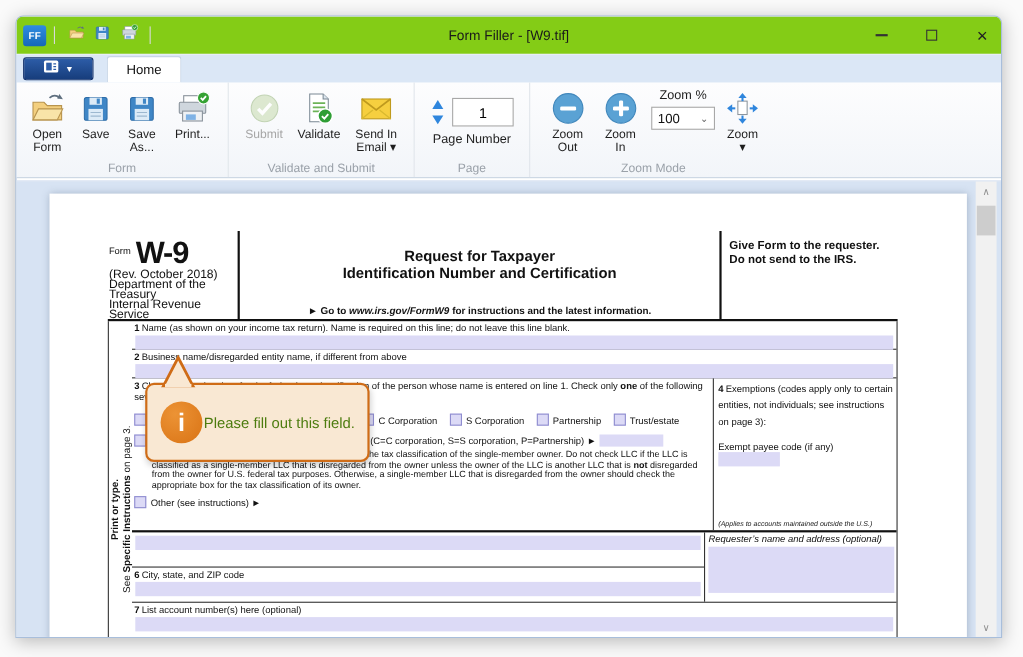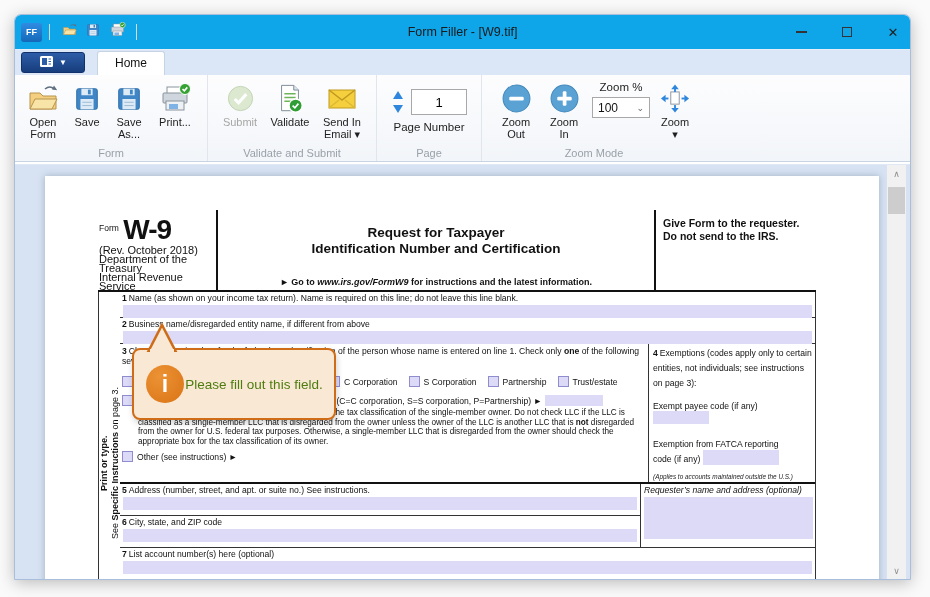--- a/index.html
+++ b/index.html
@@ -3,21 +3,21 @@
 <meta charset="utf-8">
 <style>
   * { margin:0; padding:0; box-sizing:border-box; }
   html,body { width:930px; height:597px; background:#fafafa; font-family:"Liberation Sans", sans-serif; overflow:hidden; }
 
   .window { position:absolute; left:14px; top:14px; width:897px; height:566px;
     background:#fff; border:1px solid #a8bedb; border-radius:7px 7px 0 0;
     box-shadow:0 3px 16px rgba(0,0,0,.25); overflow:hidden; }
 
   
-  .titlebar { position:relative; height:34px; background:#0ea5e9; display:flex; align-items:center; padding-left:6px; }
+  .titlebar { position:relative; height:34px; background:#84cc16; display:flex; align-items:center; padding-left:6px; }
   .app-logo { width:21px; height:19px; border-radius:3px; background:linear-gradient(#2f8ce2,#1568b8);
     color:#fff; font-size:9px; font-weight:bold; display:flex; align-items:center; justify-content:center; }
   .qat-sep { width:1px; height:16px; background:#d9d9d9; margin:0 7px; }
   .qat-btn { width:20px; height:20px; display:flex; align-items:center; justify-content:center; margin:0 2px; }
   .win-title { position:absolute; left:0; right:0; text-align:center; font-size:12.5px; color:#1a1a1a; pointer-events:none; }
   .win-controls { position:absolute; right:10px; top:0; height:34px; display:flex; align-items:center; gap:32px; }
   .wc { width:14px; height:14px; display:flex; align-items:center; justify-content:center; color:#222; }
   .wc-min i { display:block; width:11px; height:1.4px; background:#333; }
   .wc-max i { display:block; width:10px; height:10px; border:1.4px solid #333; }
   .wc-close { font-size:13px; }
@@ -439,33 +439,27 @@
                   <span class="cbox"></span>
                   <span>Other (see instructions) ►</span>
                 </div>
               </div>
               <div class="r34-right">
                 <div class="l4p"><span class="num">4</span><span>Exemptions (codes apply only to certain entities, not individuals; see instructions on page 3):</span></div>
                 <div class="exempt-row">
                   <span>Exempt payee code (if any)</span>
                   <span class="inline-fill" style="width:56px;height:13px;"></span>
                 </div>
-                <div class="fatca-row">
-                  <span>Exemption from FATCA reporting</span><br>
-                  <span>code (if any)</span>
-                  <span class="inline-fill" style="width:76px;height:15px;"></span>
-                </div>
                 <div class="applies">(Applies to accounts maintained outside the U.S.)</div>
               </div>
             </div>
 
             <div class="frow r56">
               <div class="r56-left">
                 <div class="addr">
-                  <div class="row-label"><span class="num">5</span><span>Address (number, street, and apt. or suite no.) See instructions.</span></div>
                   <div class="fill"></div>
                 </div>
                 <div class="city">
                   <div class="row-label"><span class="num">6</span><span>City, state, and ZIP code</span></div>
                   <div class="fill"></div>
                 </div>
               </div>
               <div class="r56-right">
                 <div class="row-label">Requester’s name and address (optional)</div>
                 <div class="req-fill"></div>

